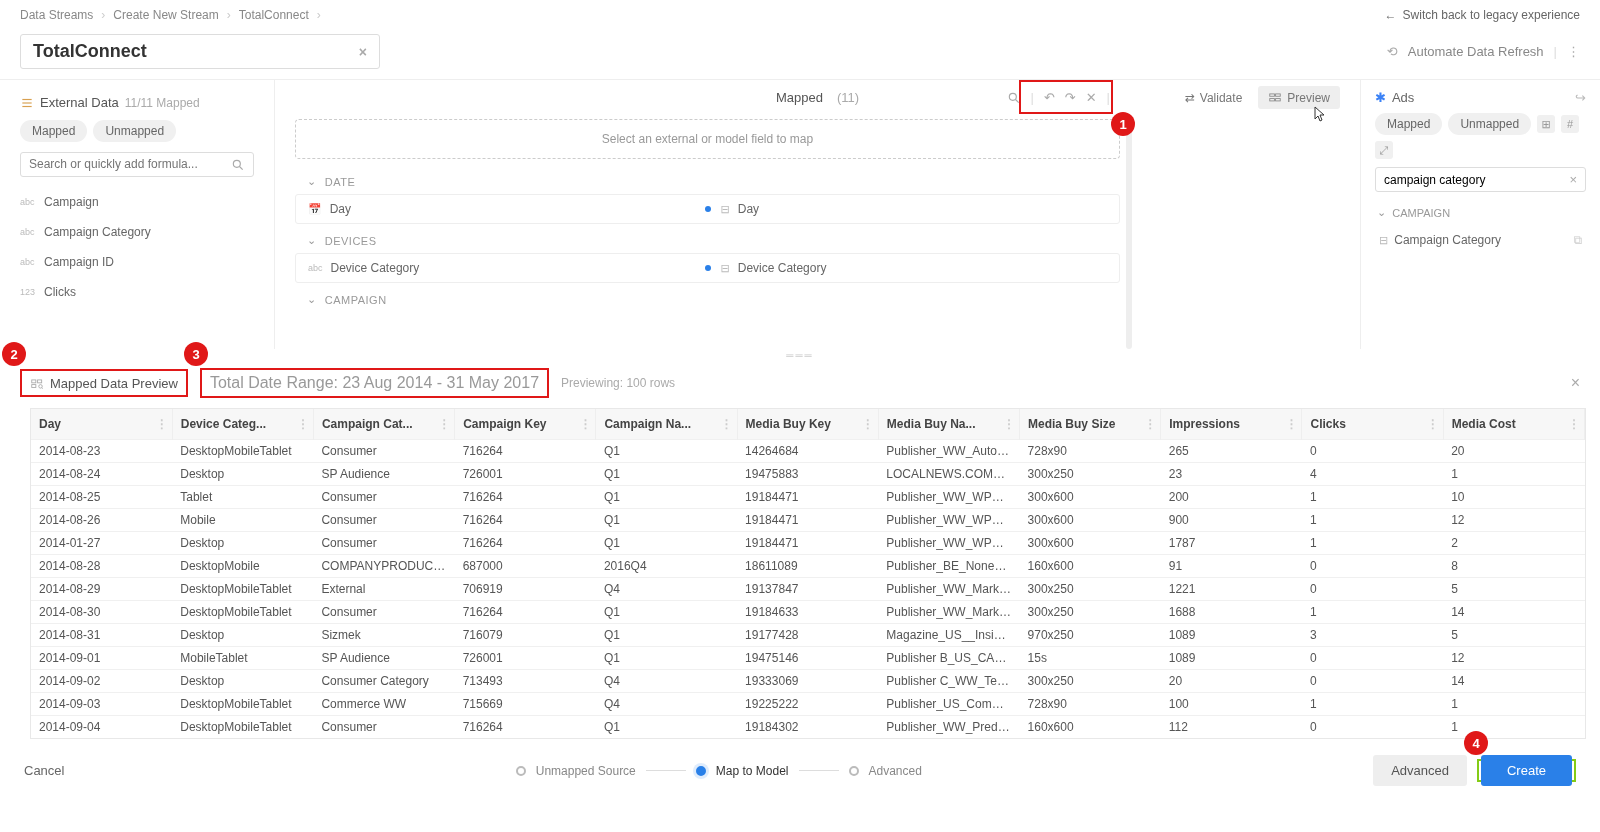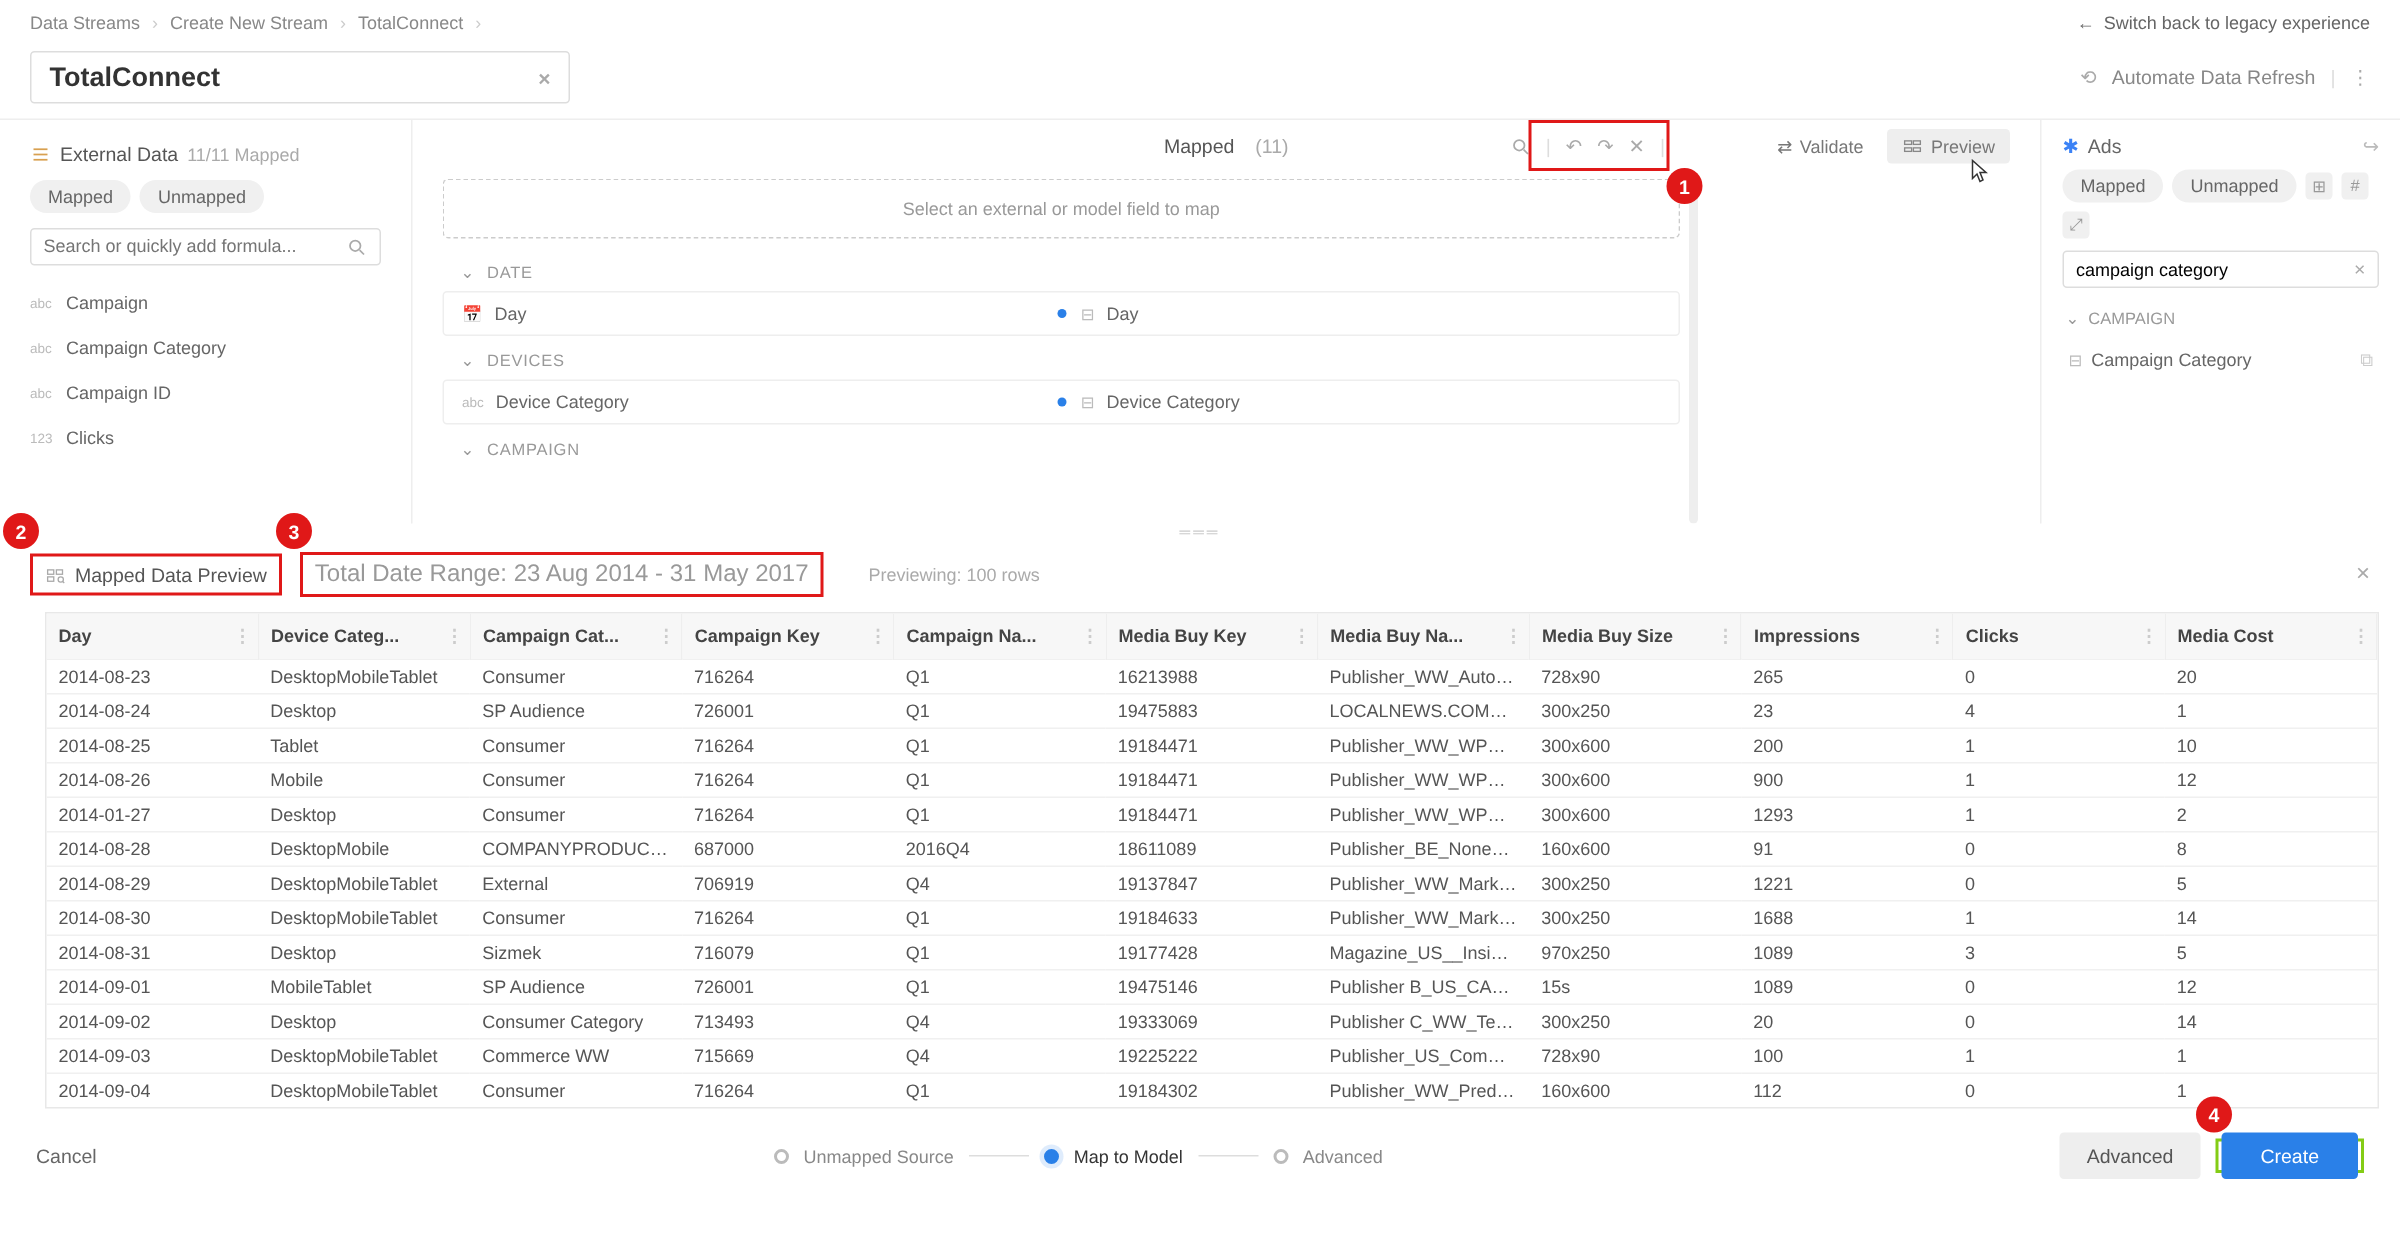--- a/index.html
+++ b/index.html
@@ -57,21 +57,21 @@
 .right-search .clr { color: #aaa; cursor: pointer; }
 .rg-hdr { display: flex; align-items: center; gap: 6px; color: #999; font-size: 11px; padding: 6px 2px; }
 .rg-item { display: flex; align-items: center; justify-content: space-between; padding: 8px 4px; color: #666; font-size: 12px; }
 .rg-item .link { color: #ccc; }
 
 
 .drag-handle { text-align: center; color: #ccc; letter-spacing: 2px; font-size: 10px; padding: 1px 0; user-select: none; }
 .preview-bar { display: flex; align-items: center; padding: 6px 20px; gap: 10px; position: relative; }
 .preview-bar .title { font-size: 13px; color: #555; }
 .preview-bar .range { font-size: 16px; color: #999; }
-.preview-bar .rows { font-size: 12px; color: #aaa; margin-left: 18px; }
+.preview-bar .rows { font-size: 12px; color: #aaa; }
 .preview-bar .close { margin-left: auto; color: #aaa; font-size: 16px; cursor: pointer; }
 .hl-box { border: 2px solid #e01818; padding: 4px 8px; margin-right: 2px; }
 
 .badge { position: absolute; width: 24px; height: 24px; border-radius: 50%; background: #e01818; color: #fff; display: flex; align-items: center; justify-content: center; font-size: 13px; font-weight: bold; z-index: 10; }
 
 .table-wrap { margin: 4px 14px 0 30px; border: 1px solid #e8e8e8; overflow: hidden; }
 table { border-collapse: collapse; width: 100%; table-layout: fixed; font-size: 12px; }
 th { background: #f7f7f7; text-align: left; padding: 8px; color: #444; font-weight: 600; border-right: 1px solid #eee; position: relative; white-space: nowrap; overflow: hidden; text-overflow: ellipsis; }
 th .dots { position: absolute; right: 4px; top: 8px; color: #ccc; font-size: 12px; cursor: pointer; }
 td { padding: 4px 8px; border-top: 1px solid #f0f0f0; color: #555; white-space: nowrap; overflow: hidden; text-overflow: ellipsis; }
@@ -320,21 +320,21 @@
           <th>Media Cost<span class="dots">⋮</span></th>
         </tr>
       </thead>
     <tbody id="tbody">
         <tr>
           <td>2014-08-23</td>
           <td>DesktopMobileTablet</td>
           <td>Consumer</td>
           <td>716264</td>
           <td>Q1</td>
-          <td>16213988</td>
+          <td>14264684</td>
           <td>Publisher_WW_Automo</td>
           <td>728x90</td>
           <td>265</td>
           <td>0</td>
           <td>20</td>
         </tr>
         <tr>
           <td>2014-08-24</td>
           <td>Desktop</td>
           <td>SP Audience</td>
@@ -375,21 +375,21 @@
         </tr>
         <tr>
           <td>2014-01-27</td>
           <td>Desktop</td>
           <td>Consumer</td>
           <td>716264</td>
           <td>Q1</td>
           <td>19184471</td>
           <td>Publisher_WW_WPP_Re</td>
           <td>300x600</td>
-          <td>1293</td>
+          <td>1787</td>
           <td>1</td>
           <td>2</td>
         </tr>
         <tr>
           <td>2014-08-28</td>
           <td>DesktopMobile</td>
           <td>COMPANYPRODUCT Ma</td>
           <td>687000</td>
           <td>2016Q4</td>
           <td>18611089</td>

